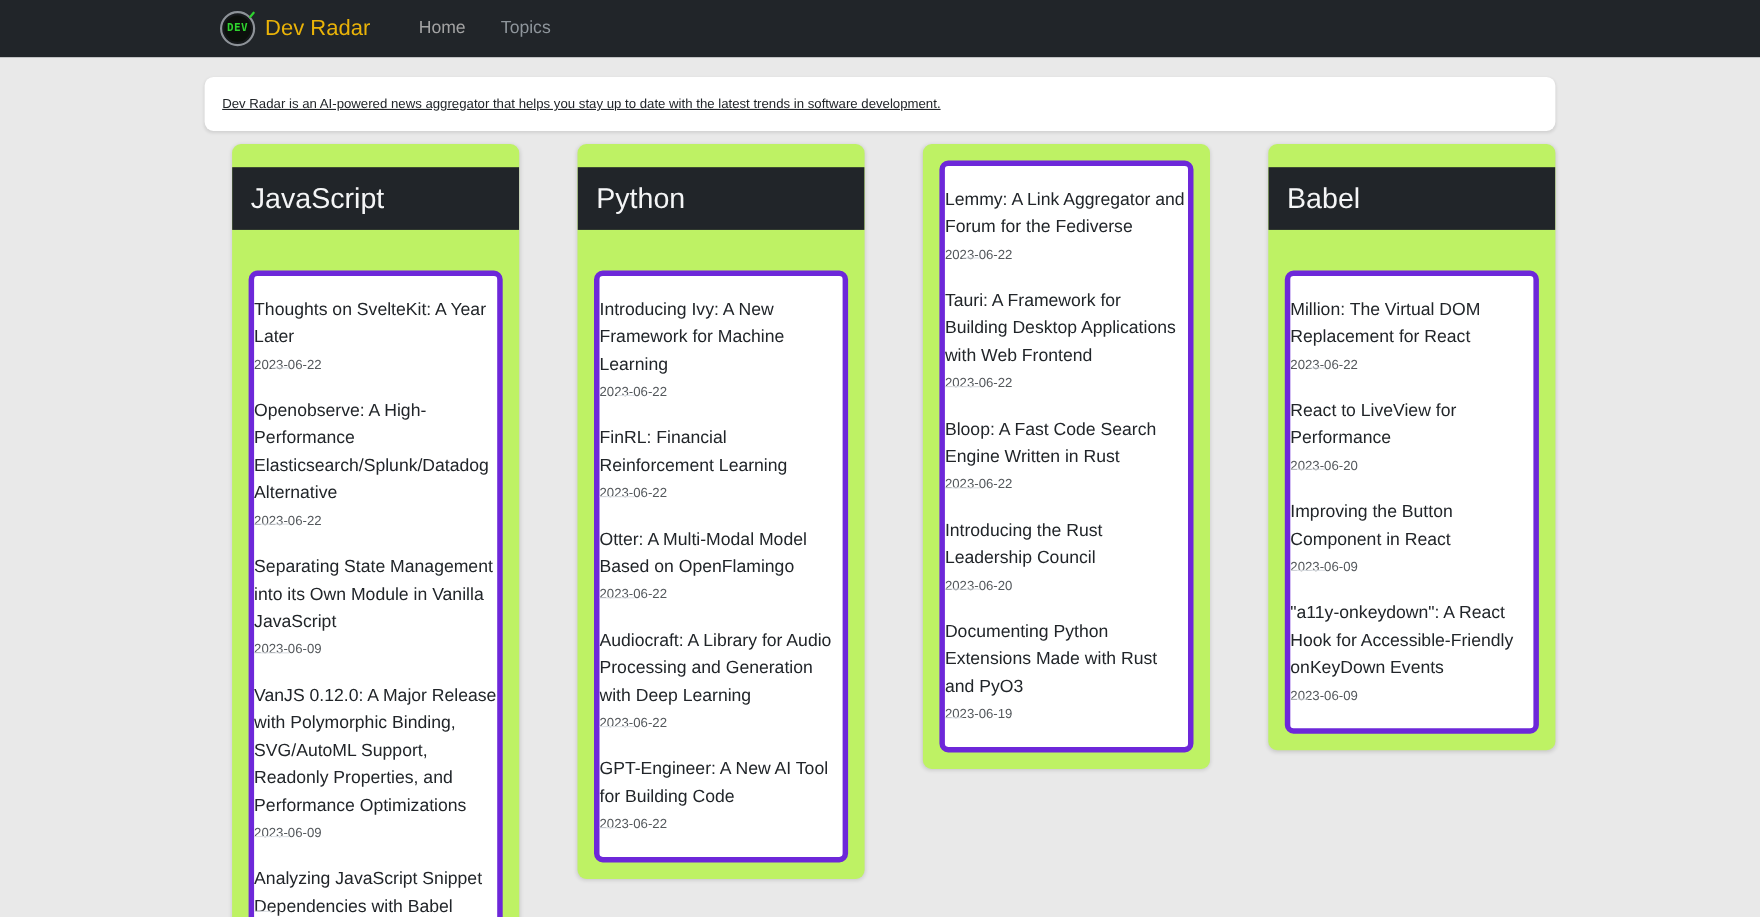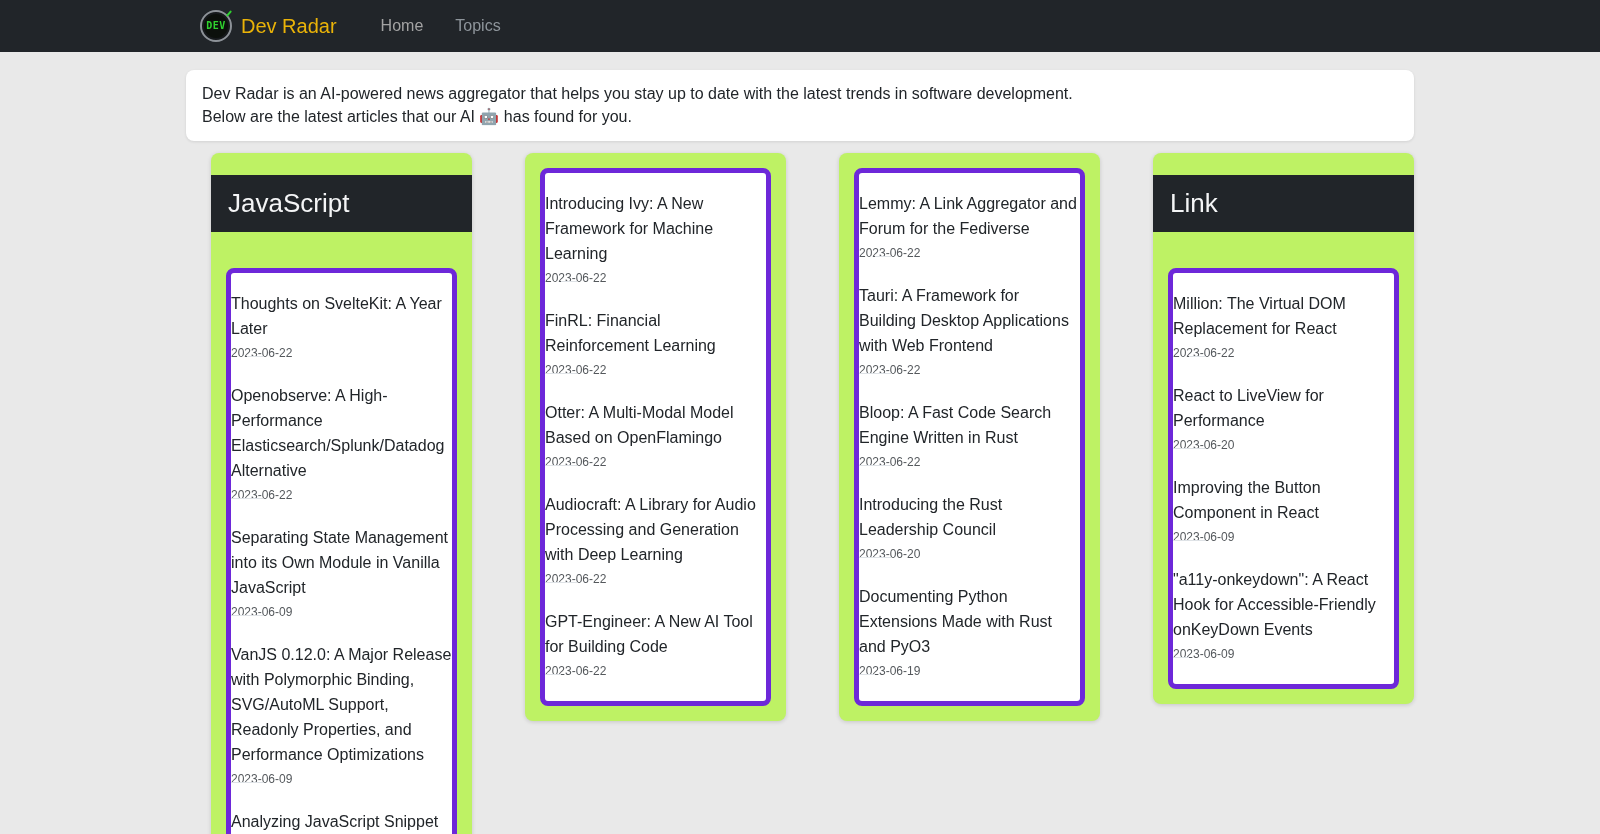--- a/index.html
+++ b/index.html
@@ -86,22 +86,23 @@
     margin: 0 auto;
   }
 
   
   .intro-card {
     margin-top: 18px;
     background: #ffffff;
     border-radius: 8px;
     box-shadow: 0 1px 3px rgba(0,0,0,0.10);
     padding: 13px 16px;
-    font-size: 16px;
+    font-size: 12px;
     line-height: 22.5px;
+    text-decoration: underline;
   }
 
   
   .columns {
     margin-top: 12px;
     display: grid;
     grid-template-columns: repeat(4, 1fr);
     gap: 28px;
     align-items: start;
   }
@@ -164,41 +165,41 @@
       <a class="nav-link active">Home</a>
       <a class="nav-link inactive">Topics</a>
     </div>
   </div>
 </nav>
 
 <main class="container">
 
   <section class="intro-card">
     <div>Dev Radar is an AI-powered news aggregator that helps you stay up to date with the latest trends in software development.</div>
-    <div>Below are the latest articles that our AI 🤖 has found for you.</div>
   </section>
 
   <section class="columns">
       <section class="topic-panel">
         <h2 class="topic-header">JavaScript</h2>
         <div class="topic-body">
           <div class="article-list"><a class="article-item"><div class="article-title">Thoughts on SvelteKit: A Year Later</div><div class="article-date">2023-06-22</div></a><a class="article-item"><div class="article-title">Openobserve: A High-Performance Elasticsearch/Splunk/Datadog Alternative</div><div class="article-date">2023-06-22</div></a><a class="article-item"><div class="article-title">Separating State Management into its Own Module in Vanilla JavaScript</div><div class="article-date">2023-06-09</div></a><a class="article-item"><div class="article-title">VanJS 0.12.0: A Major Release with Polymorphic Binding, SVG/AutoML Support, Readonly Properties, and Performance Optimizations</div><div class="article-date">2023-06-09</div></a><a class="article-item"><div class="article-title">Analyzing JavaScript Snippet Dependencies with Babel</div></a></div>
         </div>
       </section>
       <section class="topic-panel">
+        <h2 class="topic-header">Python</h2>
         <div class="topic-body">
           <div class="article-list"><a class="article-item"><div class="article-title">Introducing Ivy: A New Framework for Machine Learning</div><div class="article-date">2023-06-22</div></a><a class="article-item"><div class="article-title">FinRL: Financial Reinforcement Learning</div><div class="article-date">2023-06-22</div></a><a class="article-item"><div class="article-title">Otter: A Multi-Modal Model Based on OpenFlamingo</div><div class="article-date">2023-06-22</div></a><a class="article-item"><div class="article-title">Audiocraft: A Library for Audio Processing and Generation with Deep Learning</div><div class="article-date">2023-06-22</div></a><a class="article-item"><div class="article-title">GPT-Engineer: A New AI Tool for Building Code</div><div class="article-date">2023-06-22</div></a></div>
         </div>
       </section>
       <section class="topic-panel">
         <div class="topic-body">
           <div class="article-list"><a class="article-item"><div class="article-title">Lemmy: A Link Aggregator and Forum for the Fediverse</div><div class="article-date">2023-06-22</div></a><a class="article-item"><div class="article-title">Tauri: A Framework for Building Desktop Applications with Web Frontend</div><div class="article-date">2023-06-22</div></a><a class="article-item"><div class="article-title">Bloop: A Fast Code Search Engine Written in Rust</div><div class="article-date">2023-06-22</div></a><a class="article-item"><div class="article-title">Introducing the Rust Leadership Council</div><div class="article-date">2023-06-20</div></a><a class="article-item"><div class="article-title">Documenting Python Extensions Made with Rust and PyO3</div><div class="article-date">2023-06-19</div></a></div>
         </div>
       </section>
       <section class="topic-panel">
-        <h2 class="topic-header">Link</h2>
+        <h2 class="topic-header">Babel</h2>
         <div class="topic-body">
           <div class="article-list"><a class="article-item"><div class="article-title">Million: The Virtual DOM Replacement for React</div><div class="article-date">2023-06-22</div></a><a class="article-item"><div class="article-title">React to LiveView for Performance</div><div class="article-date">2023-06-20</div></a><a class="article-item"><div class="article-title">Improving the Button Component in React</div><div class="article-date">2023-06-09</div></a><a class="article-item"><div class="article-title">"a11y-onkeydown": A React Hook for Accessible-Friendly onKeyDown Events</div><div class="article-date">2023-06-09</div></a></div>
         </div>
       </section>
     </section>
 
 </main>
 
 </body></html>

